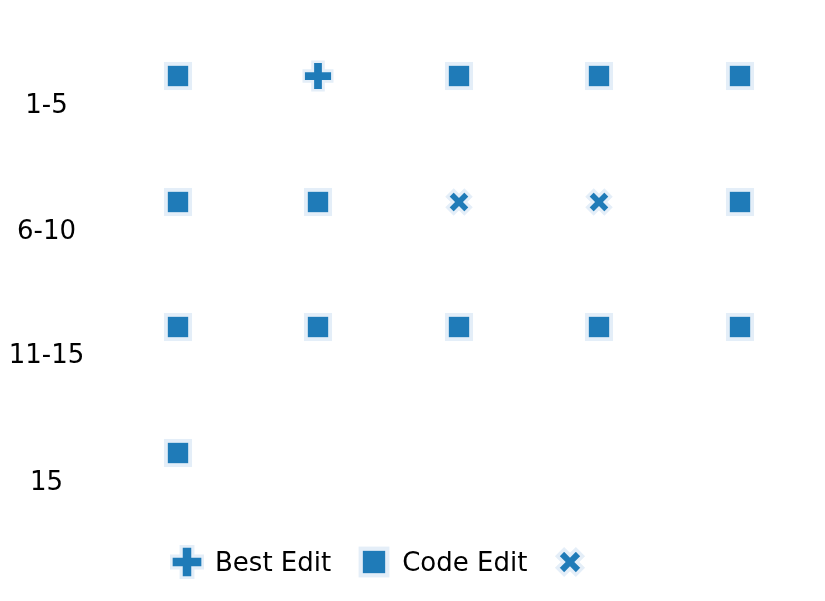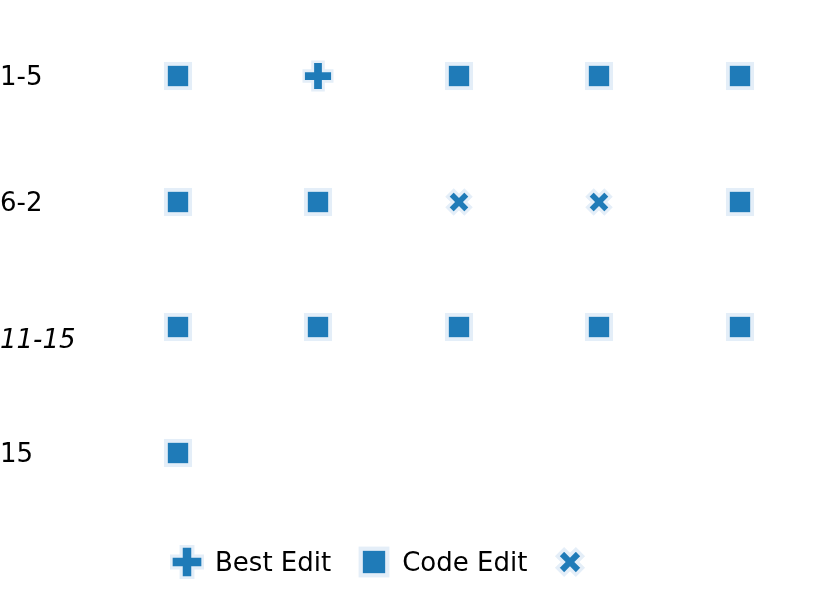--- a/index.html
+++ b/index.html
@@ -12,25 +12,26 @@
     width: 825px;
     height: 601px;
     background: #ffffff;
     font-family: "DejaVu Sans", "Liberation Sans", sans-serif;
     overflow: hidden;
   }
   .row-label {
     position: absolute;
     left: 0;
     width: 93px;
-    text-align: left;
+    text-align: center;
     font-size: 26px;
     color: #000000;
     transform: translateY(-50%);
     white-space: nowrap;
+    margin-top: 28px;
   }
   .marker {
     position: absolute;
     transform: translate(-50%, -50%);
     line-height: 0;
   }
   .legend {
     position: absolute;
     left: 170px;
     top: 562px;
@@ -65,37 +66,37 @@
         </svg></div>
       <div class="marker" style="left: 459px; top: 76px;"><svg width="31" height="31" viewBox="-16 -16 32 32">
           <rect x="-12.5" y="-12.5" width="25" height="25" fill="#1f7bb8" stroke="#e4eef8" stroke-width="4"></rect>
         </svg></div>
       <div class="marker" style="left: 599px; top: 76px;"><svg width="31" height="31" viewBox="-16 -16 32 32">
           <rect x="-12.5" y="-12.5" width="25" height="25" fill="#1f7bb8" stroke="#e4eef8" stroke-width="4"></rect>
         </svg></div>
       <div class="marker" style="left: 740px; top: 76px;"><svg width="31" height="31" viewBox="-16 -16 32 32">
           <rect x="-12.5" y="-12.5" width="25" height="25" fill="#1f7bb8" stroke="#e4eef8" stroke-width="4"></rect>
         </svg></div>
-      <div class="row-label" style="top: 202px;">6-2</div>
+      <div class="row-label" style="top: 202px;">6-10</div>
       <div class="marker" style="left: 178px; top: 202px;"><svg width="31" height="31" viewBox="-16 -16 32 32">
           <rect x="-12.5" y="-12.5" width="25" height="25" fill="#1f7bb8" stroke="#e4eef8" stroke-width="4"></rect>
         </svg></div>
       <div class="marker" style="left: 318px; top: 202px;"><svg width="31" height="31" viewBox="-16 -16 32 32">
           <rect x="-12.5" y="-12.5" width="25" height="25" fill="#1f7bb8" stroke="#e4eef8" stroke-width="4"></rect>
         </svg></div>
       <div class="marker" style="left: 459px; top: 202px;"><svg width="31" height="31" viewBox="-16 -16 32 32">
           <path d="M -15 -5.5 L -5.5 -5.5 L -5.5 -15 L 5.5 -15 L 5.5 -5.5 L 15 -5.5 L 15 5.5 L 5.5 5.5 L 5.5 15 L -5.5 15 L -5.5 5.5 L -15 5.5 Z" fill="#1f7bb8" stroke="#e4eef8" transform="rotate(45) scale(0.82)" stroke-width="4"></path>
         </svg></div>
       <div class="marker" style="left: 599px; top: 202px;"><svg width="31" height="31" viewBox="-16 -16 32 32">
           <path d="M -15 -5.5 L -5.5 -5.5 L -5.5 -15 L 5.5 -15 L 5.5 -5.5 L 15 -5.5 L 15 5.5 L 5.5 5.5 L 5.5 15 L -5.5 15 L -5.5 5.5 L -15 5.5 Z" fill="#1f7bb8" stroke="#e4eef8" transform="rotate(45) scale(0.82)" stroke-width="4"></path>
         </svg></div>
       <div class="marker" style="left: 740px; top: 202px;"><svg width="31" height="31" viewBox="-16 -16 32 32">
           <rect x="-12.5" y="-12.5" width="25" height="25" fill="#1f7bb8" stroke="#e4eef8" stroke-width="4"></rect>
         </svg></div>
-      <div class="row-label" style="top: 339px; font-style: italic;">11-15</div>
+      <div class="row-label" style="top: 326px;">11-15</div>
       <div class="marker" style="left: 178px; top: 327px;"><svg width="31" height="31" viewBox="-16 -16 32 32">
           <rect x="-12.5" y="-12.5" width="25" height="25" fill="#1f7bb8" stroke="#e4eef8" stroke-width="4"></rect>
         </svg></div>
       <div class="marker" style="left: 318px; top: 327px;"><svg width="31" height="31" viewBox="-16 -16 32 32">
           <rect x="-12.5" y="-12.5" width="25" height="25" fill="#1f7bb8" stroke="#e4eef8" stroke-width="4"></rect>
         </svg></div>
       <div class="marker" style="left: 459px; top: 327px;"><svg width="31" height="31" viewBox="-16 -16 32 32">
           <rect x="-12.5" y="-12.5" width="25" height="25" fill="#1f7bb8" stroke="#e4eef8" stroke-width="4"></rect>
         </svg></div>
       <div class="marker" style="left: 599px; top: 327px;"><svg width="31" height="31" viewBox="-16 -16 32 32">

